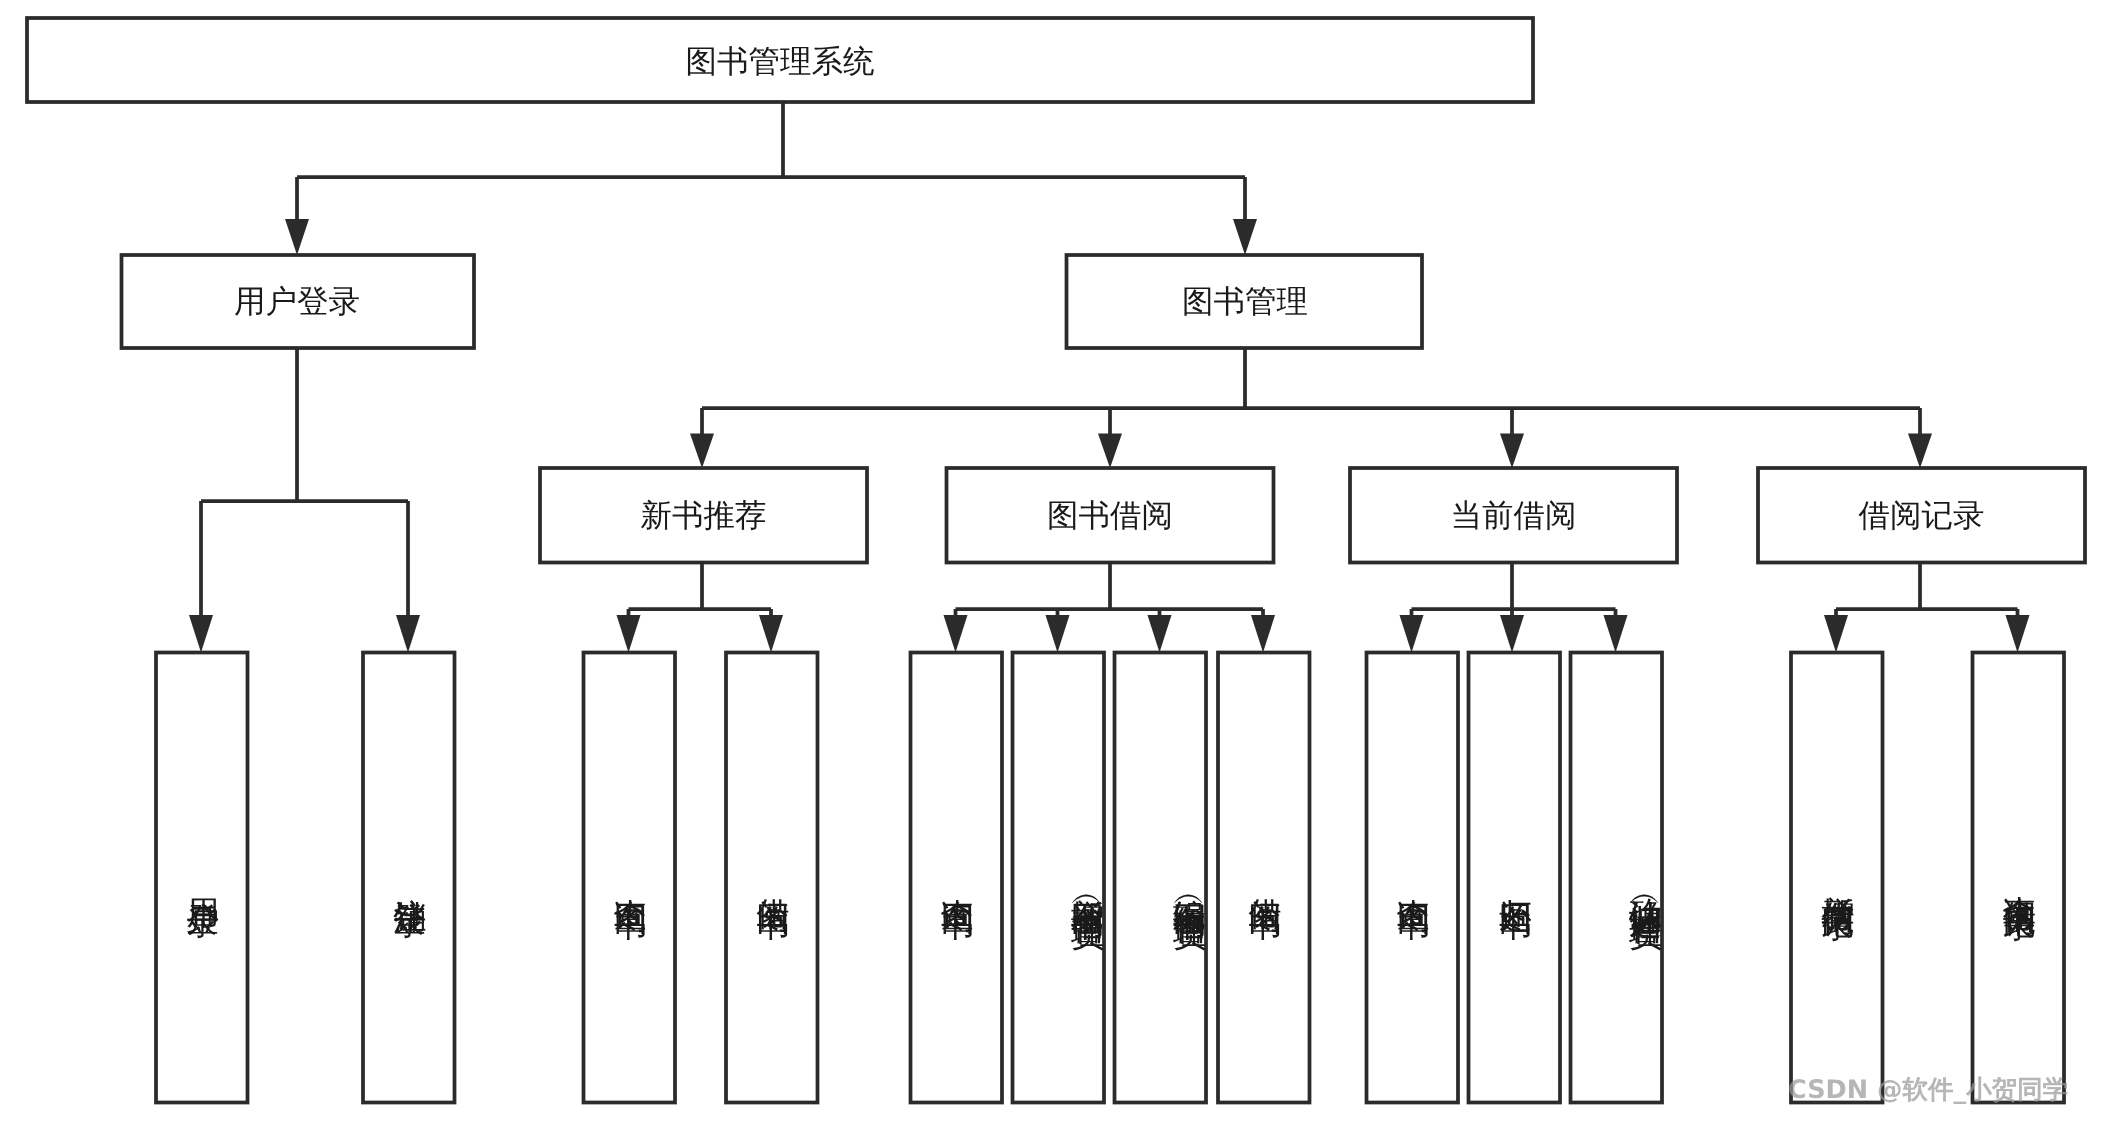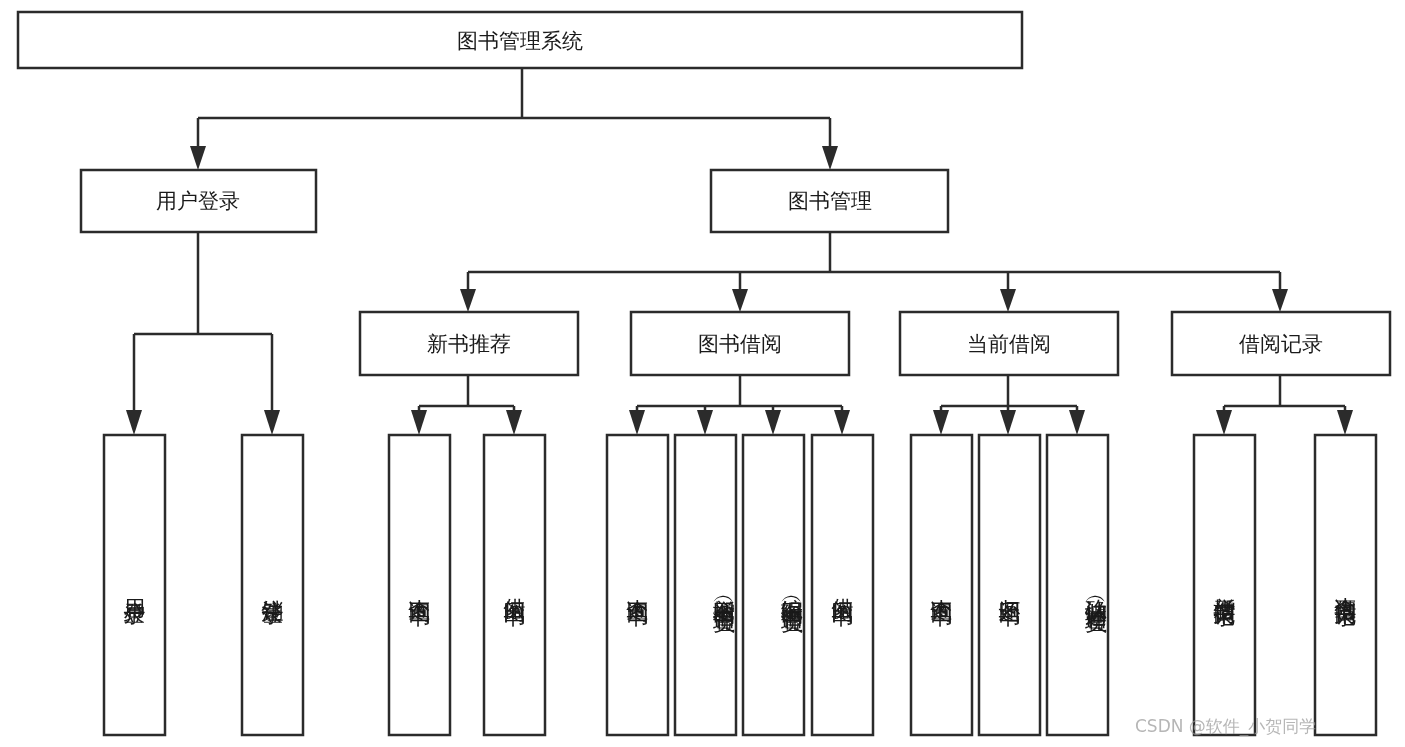--- a/index.html
+++ b/index.html
@@ -197,14 +197,14 @@
   <div class="leaf-label" style="left:743px; top:435px; width:61px; height:300px; align-items:flex-start; padding-top:10px; box-sizing:border-box;">编辑图书（管理员）</div>
   <div class="leaf-label" style="left:812px; top:435px; width:61px; height:300px;">借阅图书</div>
 
   <div class="leaf-label" style="left:911px; top:435px; width:61px; height:300px;">查询图书</div>
   <div class="leaf-label" style="left:979px; top:435px; width:61px; height:300px;">归还图书</div>
   <div class="leaf-label" style="left:1047px; top:435px; width:61px; height:300px; align-items:flex-start; padding-top:10px; box-sizing:border-box;">确认归还（管理员）</div>
 
   <div class="leaf-label" style="left:1194px; top:435px; width:61px; height:300px;">新增借阅记录</div>
   <div class="leaf-label" style="left:1315px; top:435px; width:61px; height:300px;">查询借阅记录</div>
 
-  <div class="watermark" style="left:1135px; top:715px;">CSDN @软件_小贺同学</div>
+  <div class="watermark" style="left:1192px; top:715px;font-weight:bold;">CSDN @软件_小贺同学</div>
 </div>
 
 </body></html>

